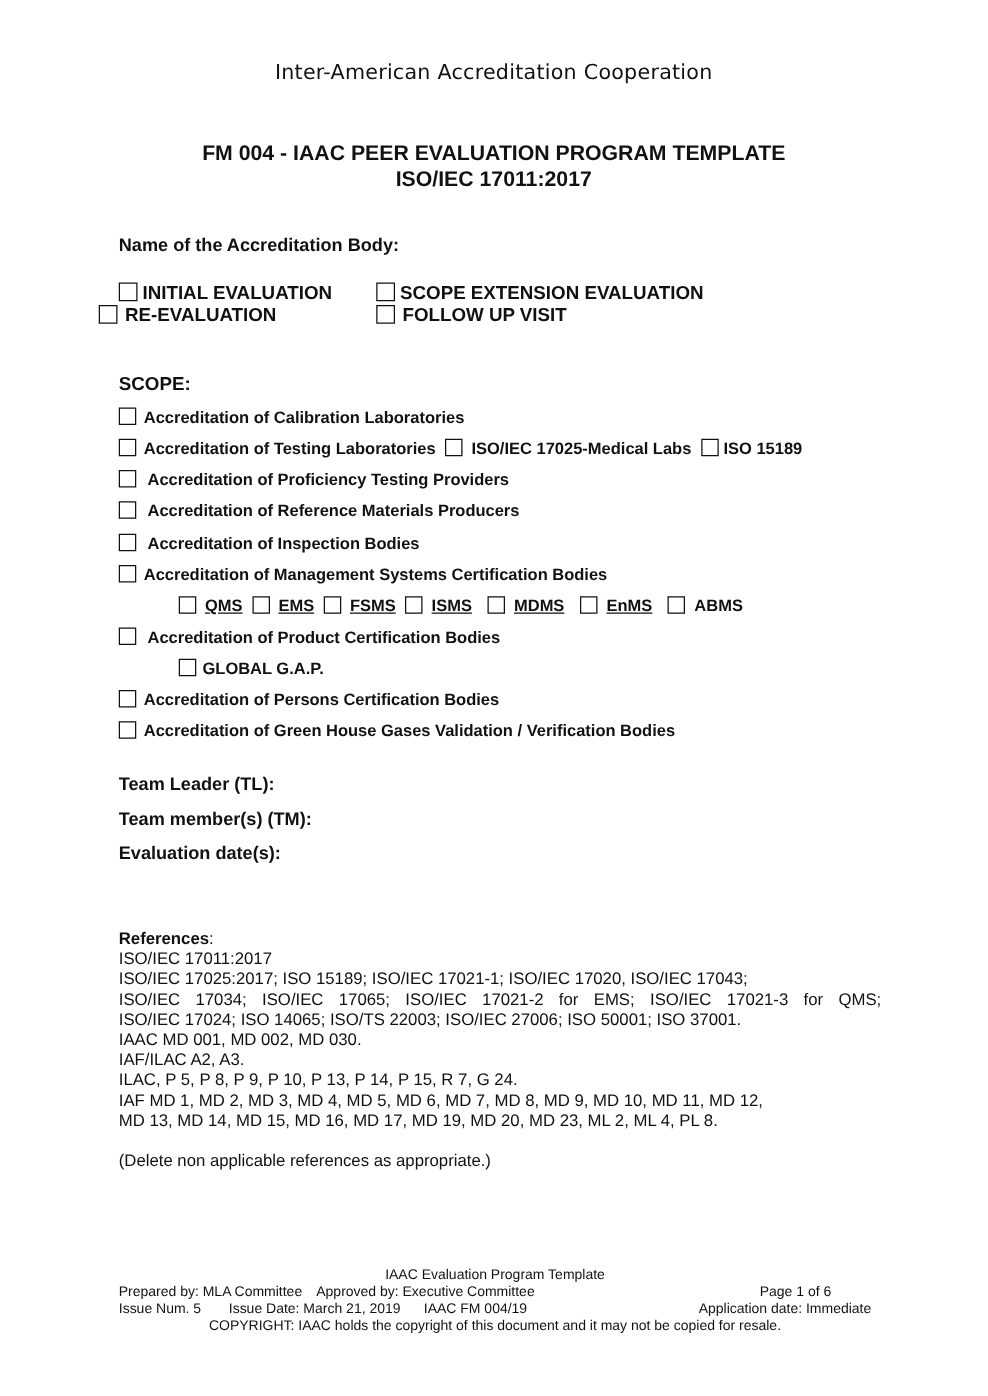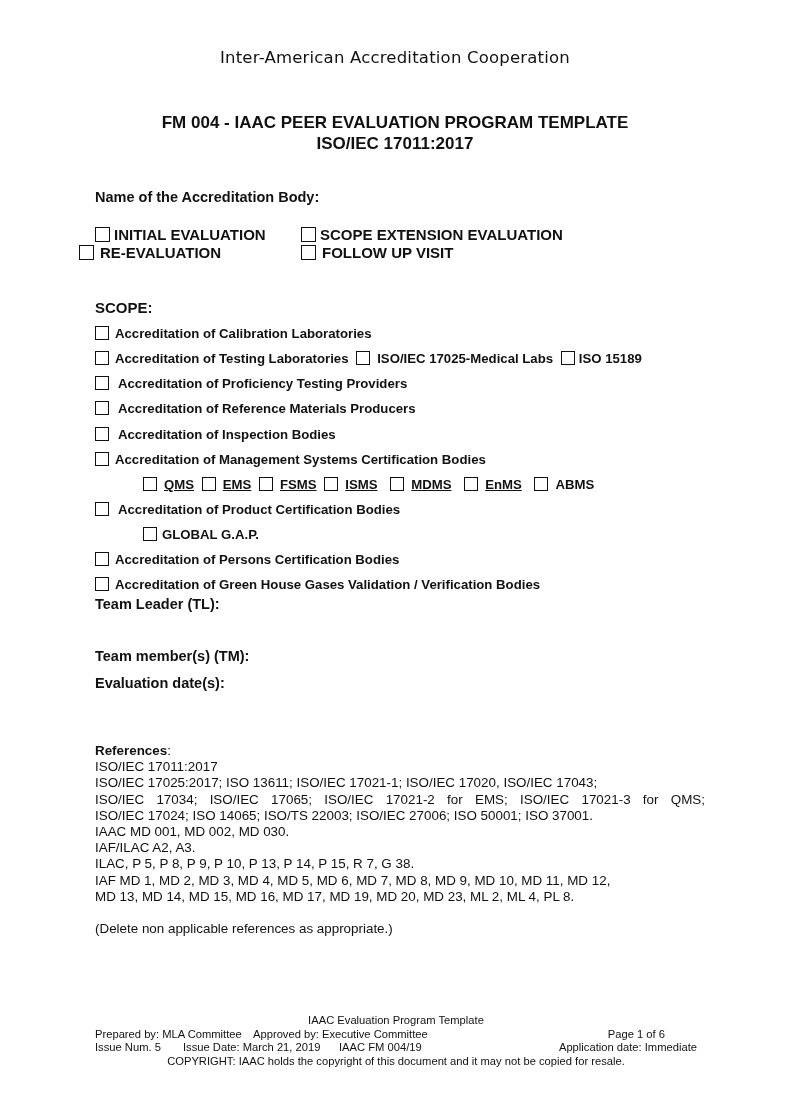--- a/index.html
+++ b/index.html
@@ -102,33 +102,33 @@
 </div>
 
 <div class="abs scope-row" style="top:552px;">
   <span class="cb" style="margin-right:6px;"></span><span>Accreditation of Persons Certification Bodies</span>
 </div>
 
 <div class="abs scope-row" style="top:577px;">
   <span class="cb" style="margin-right:6px;"></span><span>Accreditation of Green House Gases Validation / Verification Bodies</span>
 </div>
 
-<div class="abs label-bold" style="top:596px;">Team Leader (TL):</div>
+<div class="abs label-bold" style="top:620px;">Team Leader (TL):</div>
 <div class="abs label-bold" style="top:648px;">Team member(s) (TM):</div>
 <div class="abs label-bold" style="top:675px;">Evaluation date(s):</div>
 
 <div class="abs refs">
   <div><span style="font-weight:bold;">References</span><span>:</span></div>
   <div>ISO/IEC 17011:2017</div>
-  <div>ISO/IEC 17025:2017; ISO 13611; ISO/IEC 17021-1; ISO/IEC 17020, ISO/IEC 17043;</div>
+  <div>ISO/IEC 17025:2017; ISO 15189; ISO/IEC 17021-1; ISO/IEC 17020, ISO/IEC 17043;</div>
   <div class="j">ISO/IEC 17034; ISO/IEC 17065; ISO/IEC 17021-2 for EMS; ISO/IEC 17021-3 for QMS;</div>
   <div>ISO/IEC 17024; ISO 14065; ISO/TS 22003; ISO/IEC 27006; ISO 50001; ISO 37001.</div>
   <div>IAAC MD 001, MD 002, MD 030.</div>
   <div>IAF/ILAC A2, A3.</div>
-  <div>ILAC, P 5, P 8, P 9, P 10, P 13, P 14, P 15, R 7, G 38.</div>
+  <div>ILAC, P 5, P 8, P 9, P 10, P 13, P 14, P 15, R 7, G 24.</div>
   <div>IAF MD 1, MD 2, MD 3, MD 4, MD 5, MD 6, MD 7, MD 8, MD 9, MD 10, MD 11, MD 12,</div>
   <div>MD 13, MD 14, MD 15, MD 16, MD 17, MD 19, MD 20, MD 23, ML 2, ML 4, PL 8.</div>
   <div style="height:16px;"></div>
   <div>(Delete non applicable references as appropriate.)</div>
 </div>
 
 <div class="abs footer" style="top:1014px;">
   <div class="row center">IAAC Evaluation Program Template</div>
   <div class="row">
     <span>Prepared by: MLA Committee</span>

